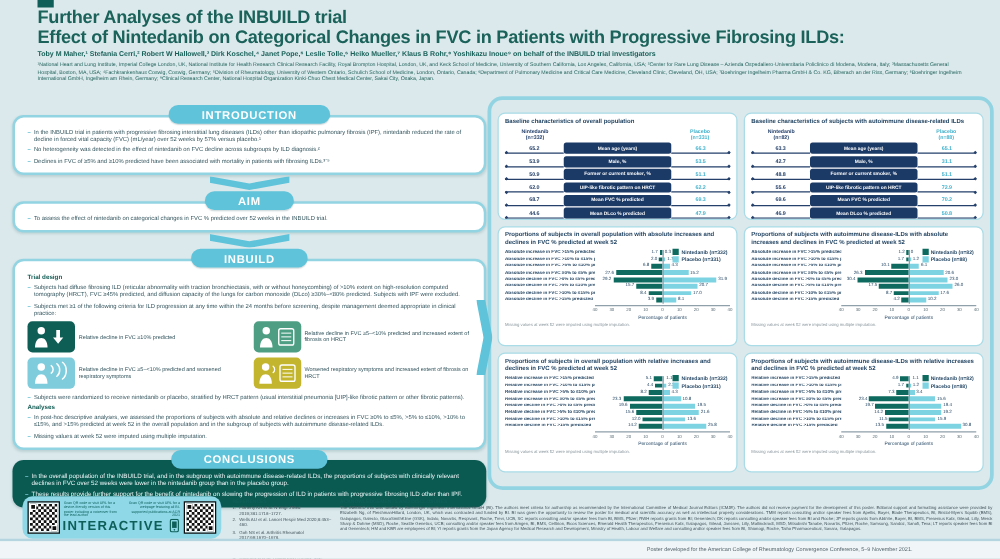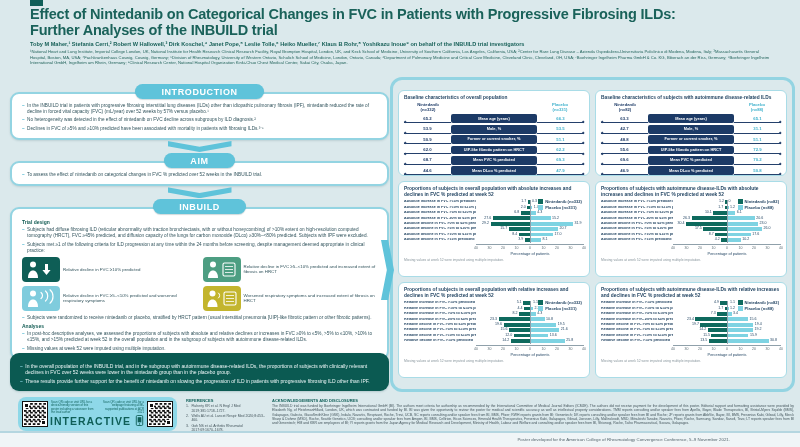--- a/index.html
+++ b/index.html
@@ -101,22 +101,22 @@
   .footer-text{position:absolute;right:70px;top:4px;font-size:4.4px;color:#55666e;}
 </style>
 </head>
 <body>
 
 <div class="poster">
   <div class="corner-tab"></div>
 
   <div class="header">
     <div class="title">
+      <div>Further Analyses of the INBUILD trial</div>
       <div>Effect of Nintedanib on Categorical Changes in FVC in Patients with Progressive Fibrosing ILDs:</div>
-      <div>Further Analyses of the INBUILD trial</div>
     </div>
     <div class="authors">Toby M Maher,¹ Stefania Cerri,² Robert W Hallowell,³ Dirk Koschel,⁴ Janet Pope,⁵ Leslie Tolle,⁶ Heiko Mueller,⁷ Klaus B Rohr,⁸ Yoshikazu Inoue⁹ on behalf of the INBUILD trial investigators</div>
     <div class="affils">¹National Heart and Lung Institute, Imperial College London, UK, National Institute for Health Research Clinical Research Facility, Royal Brompton Hospital, London, UK, and Keck School of Medicine, University of Southern California, Los Angeles, California, USA; ²Center for Rare Lung Disease – Azienda Ospedaliero-Universitaria Policlinico di Modena, Modena, Italy; ³Massachusetts General Hospital, Boston, MA, USA; ⁴Fachkrankenhaus Coswig, Coswig, Germany; ⁵Division of Rheumatology, University of Western Ontario, Schulich School of Medicine, London, Ontario, Canada; ⁶Department of Pulmonary Medicine and Critical Care Medicine, Cleveland Clinic, Cleveland, OH, USA; ⁷Boehringer Ingelheim Pharma GmbH &amp; Co. KG, Biberach an der Riss, Germany; ⁸Boehringer Ingelheim International GmbH, Ingelheim am Rhein, Germany; ⁹Clinical Research Center, National Hospital Organization Kinki-Chuo Chest Medical Center, Sakai City, Osaka, Japan.</div>
   </div>
 
   <div class="left-col">
     <div class="pill">INTRODUCTION</div>
     <div class="sec-box">
       <div>
           <div class="li-item">
@@ -223,20 +223,21 @@
             <span class="li-marker">–</span>
             <span class="li-text">In post-hoc descriptive analyses, we assessed the proportions of subjects with absolute and relative declines or increases in FVC ≥0% to ≤5%, &gt;5% to ≤10%, &gt;10% to ≤15%, and &gt;15% predicted at week 52 in the overall population and in the subgroup of subjects with autoimmune disease-related ILDs.</span>
           </div>
           <div class="li-item">
             <span class="li-marker">–</span>
             <span class="li-text">Missing values at week 52 were imputed using multiple imputation.</span>
           </div>
         </div>
     </div>
 
+    <div class="pill">CONCLUSIONS</div>
     <div class="concl-box">
       <div>
           <div class="li-item">
             <span class="li-marker">–</span>
             <span class="li-text">In the overall population of the INBUILD trial, and in the subgroup with autoimmune disease-related ILDs, the proportions of subjects with clinically relevant declines in FVC over 52 weeks were lower in the nintedanib group than in the placebo group.</span>
           </div>
           <div class="li-item">
             <span class="li-marker">–</span>
             <span class="li-text">These results provide further support for the benefit of nintedanib on slowing the progression of ILD in patients with progressive fibrosing ILD other than IPF.</span>
           </div>

